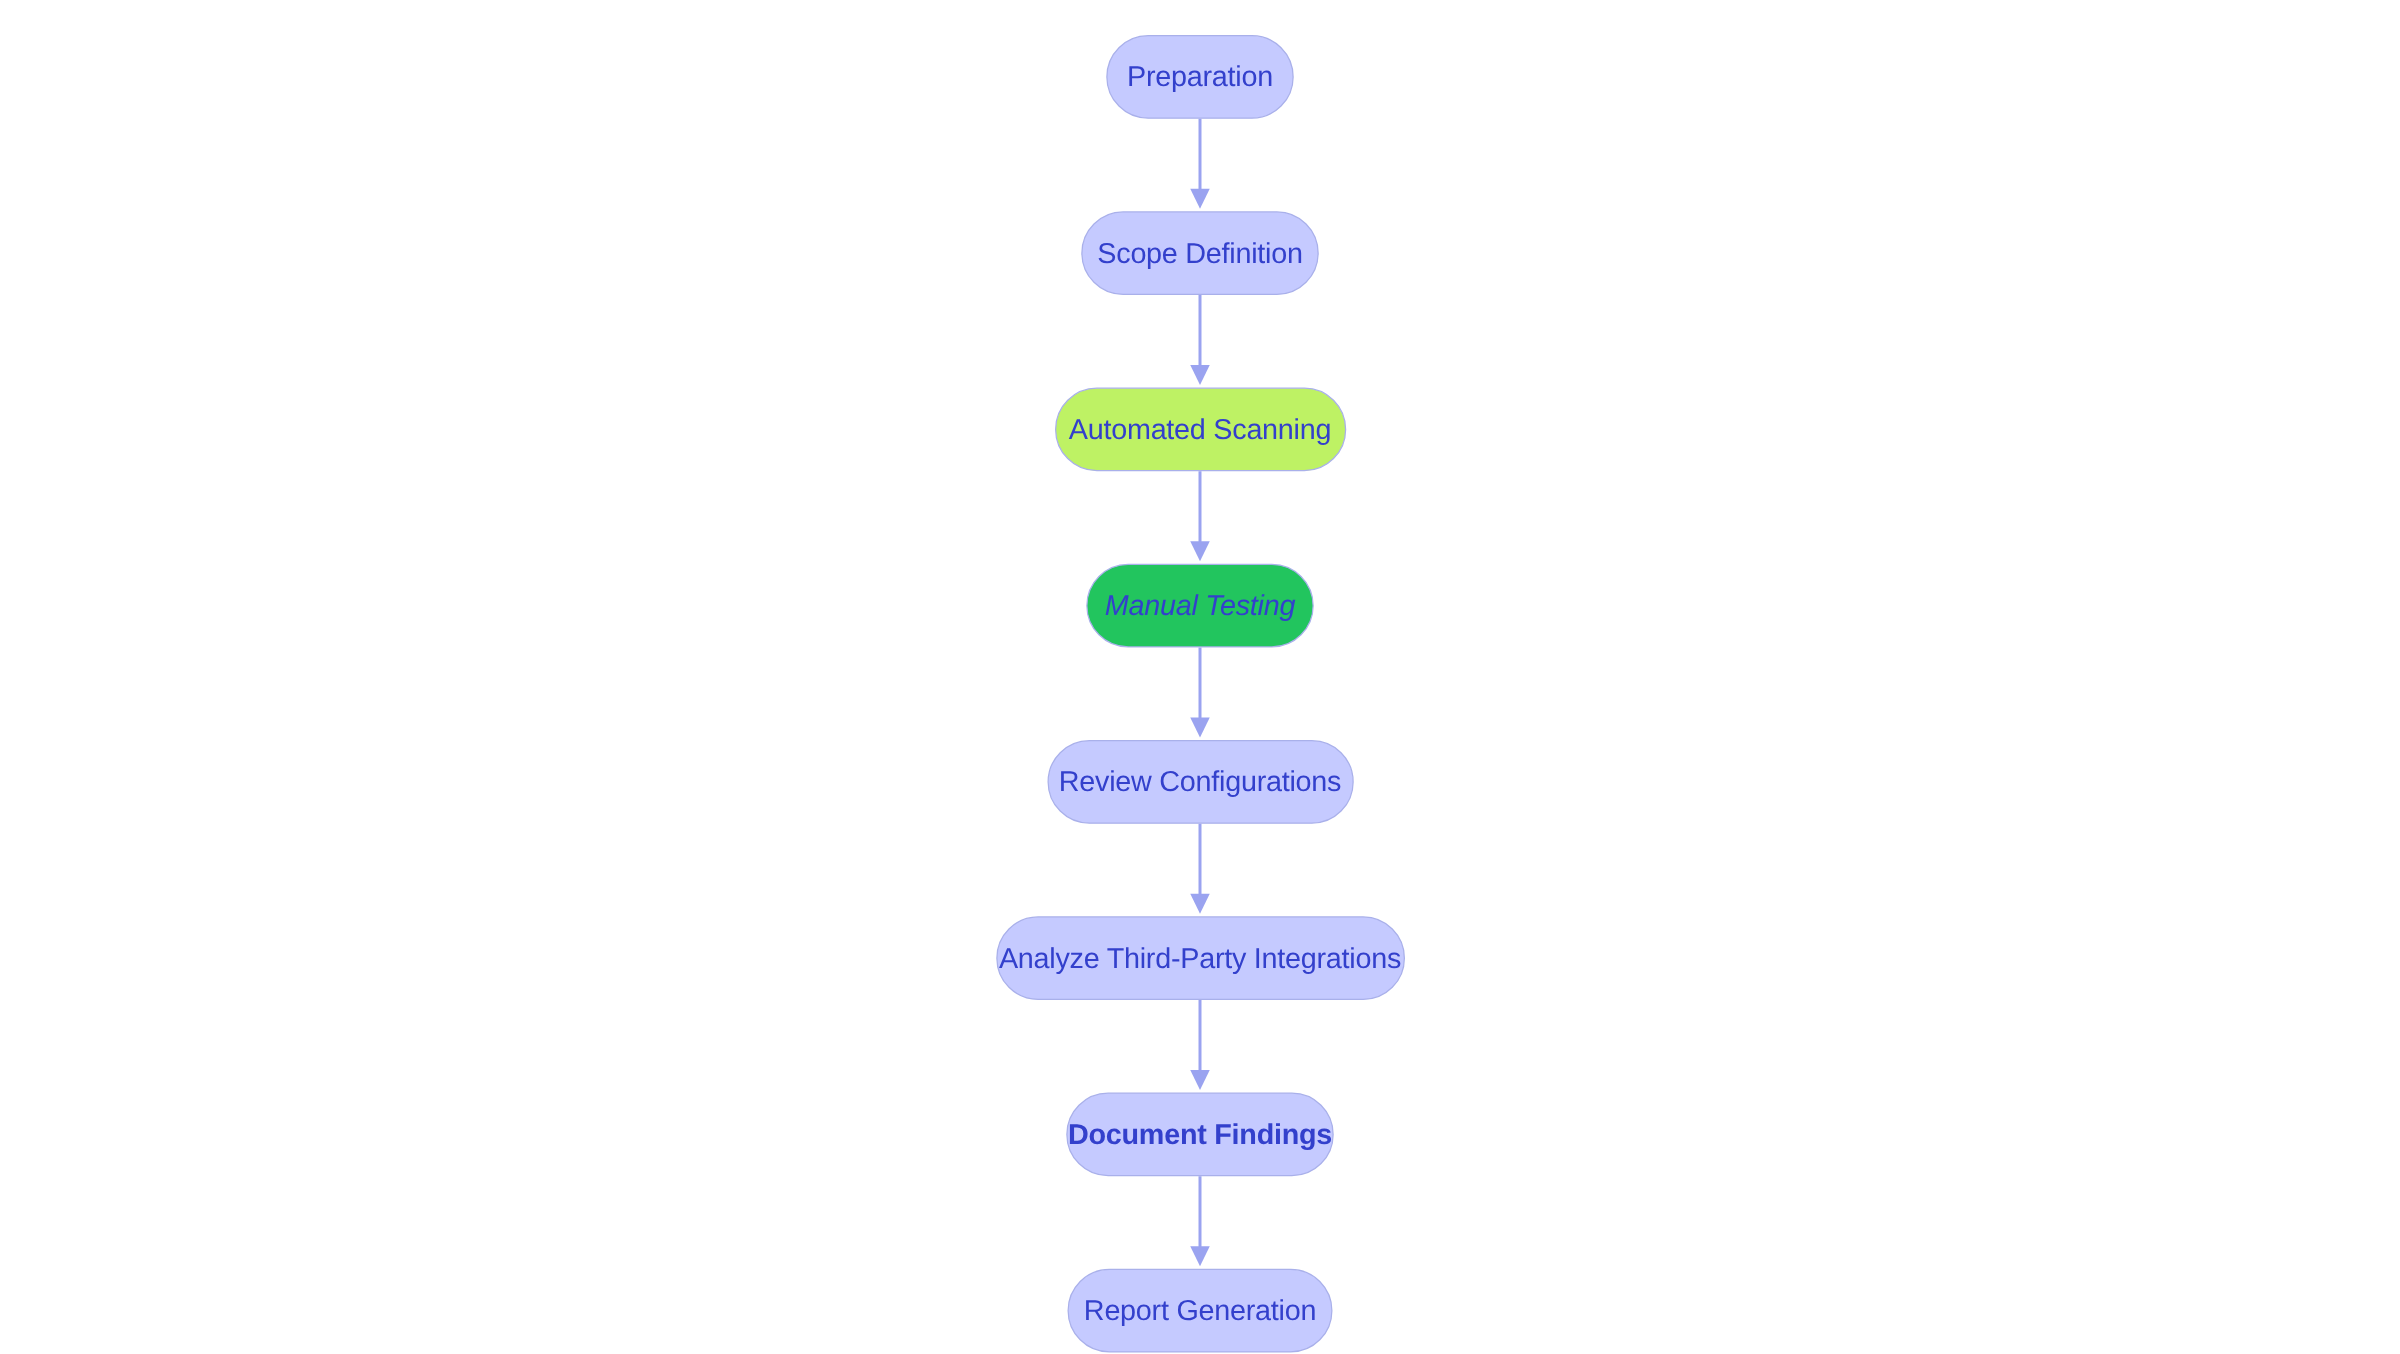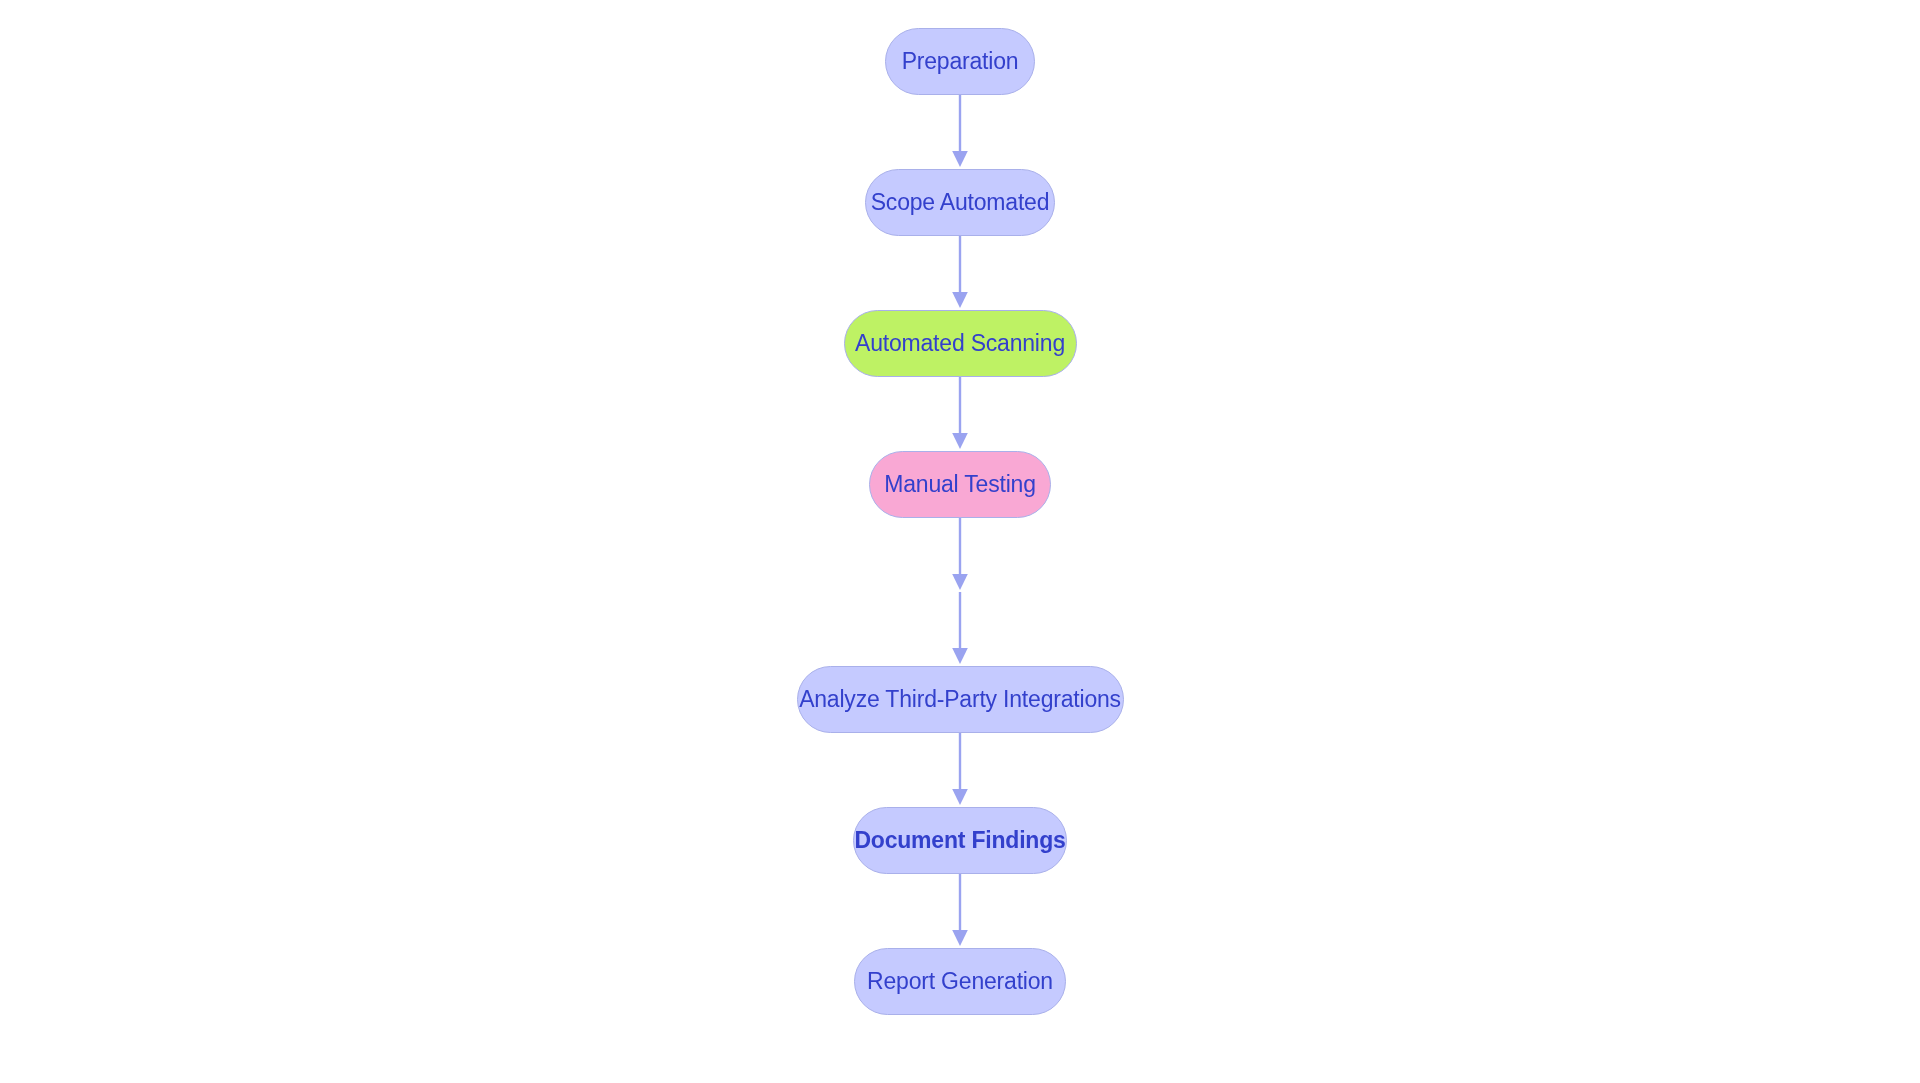--- a/index.html
+++ b/index.html
@@ -78,52 +78,55 @@
     </div>
 
     <div class="connector">
       <svg width="26" height="74" viewBox="0 0 26 74" aria-hidden="true">
         <line x1="13" y1="0" x2="13" y2="58" stroke="#9aa3f0" stroke-width="2.4"></line>
         <polygon points="13,72 5.2,56 20.8,56" fill="#9aa3f0"></polygon>
       </svg>
     </div>
 
     <div class="node" style="width: 190px; background: rgb(197, 202, 255); border-color: rgb(169, 176, 234); color: rgb(51, 64, 204);">
-      <span class="node-label">Scope Automated</span>
+      <span class="node-label">Scope Definition</span>
     </div>
 
     <div class="connector">
       <svg width="26" height="74" viewBox="0 0 26 74" aria-hidden="true">
         <line x1="13" y1="0" x2="13" y2="58" stroke="#9aa3f0" stroke-width="2.4"></line>
         <polygon points="13,72 5.2,56 20.8,56" fill="#9aa3f0"></polygon>
       </svg>
     </div>
 
     <div class="node" style="width: 233px; background: #bef264; border-color: rgb(169, 176, 234); color: rgb(51, 64, 204);">
       <span class="node-label">Automated Scanning</span>
     </div>
 
     <div class="connector">
       <svg width="26" height="74" viewBox="0 0 26 74" aria-hidden="true">
         <line x1="13" y1="0" x2="13" y2="58" stroke="#9aa3f0" stroke-width="2.4"></line>
         <polygon points="13,72 5.2,56 20.8,56" fill="#9aa3f0"></polygon>
       </svg>
     </div>
 
-    <div class="node" style="width: 182px; background: #f9a8d4; border-color: rgb(169, 176, 234); color: rgb(51, 64, 204);">
+    <div class="node" style="width: 182px; background: #22c55e; border-color: rgb(169, 176, 234); color: rgb(51, 64, 204); font-style: italic;">
       <span class="node-label">Manual Testing</span>
     </div>
 
     <div class="connector">
       <svg width="26" height="74" viewBox="0 0 26 74" aria-hidden="true">
         <line x1="13" y1="0" x2="13" y2="58" stroke="#9aa3f0" stroke-width="2.4"></line>
         <polygon points="13,72 5.2,56 20.8,56" fill="#9aa3f0"></polygon>
       </svg>
     </div>
 
+    <div class="node" style="width: 245px; background: rgb(197, 202, 255); border-color: rgb(169, 176, 234); color: rgb(51, 64, 204);">
+      <span class="node-label">Review Configurations</span>
+    </div>
 
     <div class="connector">
       <svg width="26" height="74" viewBox="0 0 26 74" aria-hidden="true">
         <line x1="13" y1="0" x2="13" y2="58" stroke="#9aa3f0" stroke-width="2.4"></line>
         <polygon points="13,72 5.2,56 20.8,56" fill="#9aa3f0"></polygon>
       </svg>
     </div>
 
     <div class="node" style="width: 327px; background: rgb(197, 202, 255); border-color: rgb(169, 176, 234); color: rgb(51, 64, 204); align-items: center;">
       <span class="node-label">Analyze Third-Party Integrations</span>

